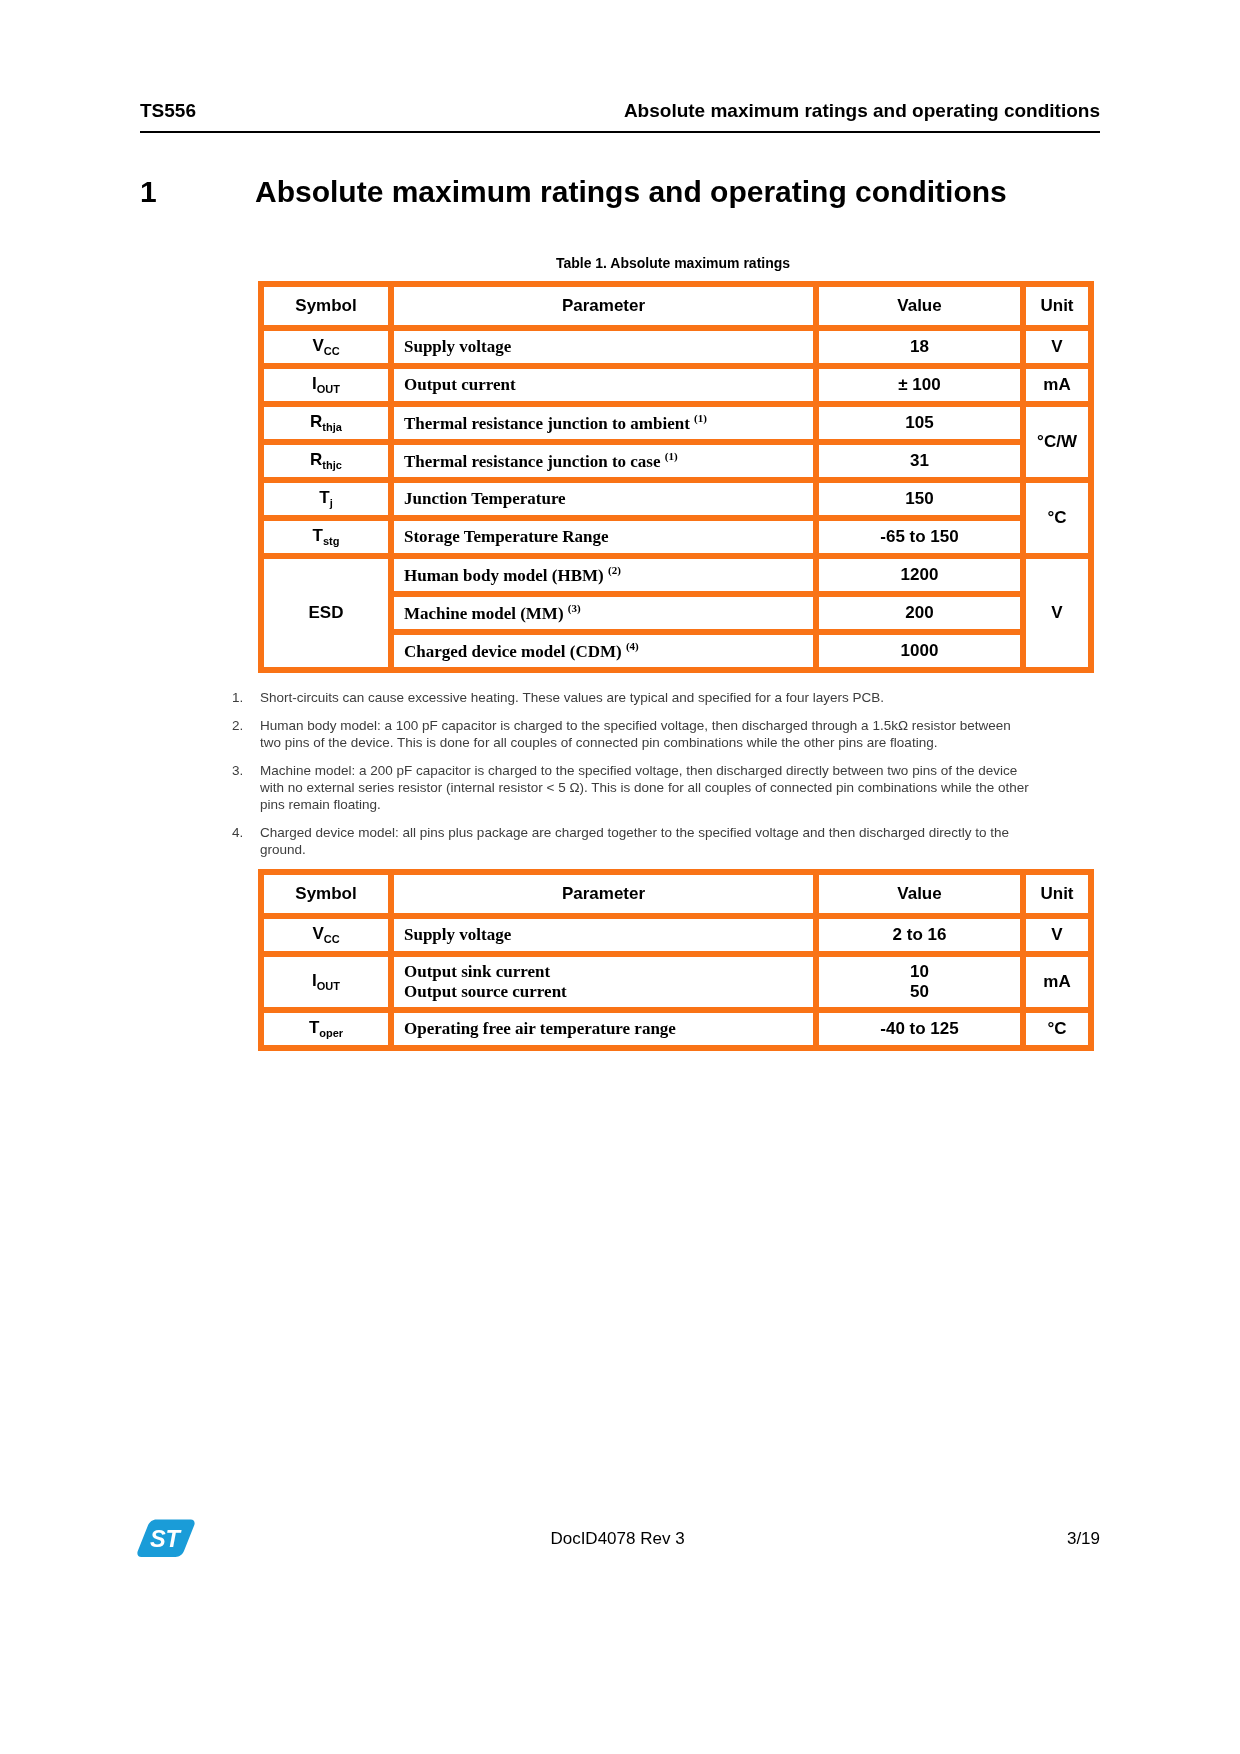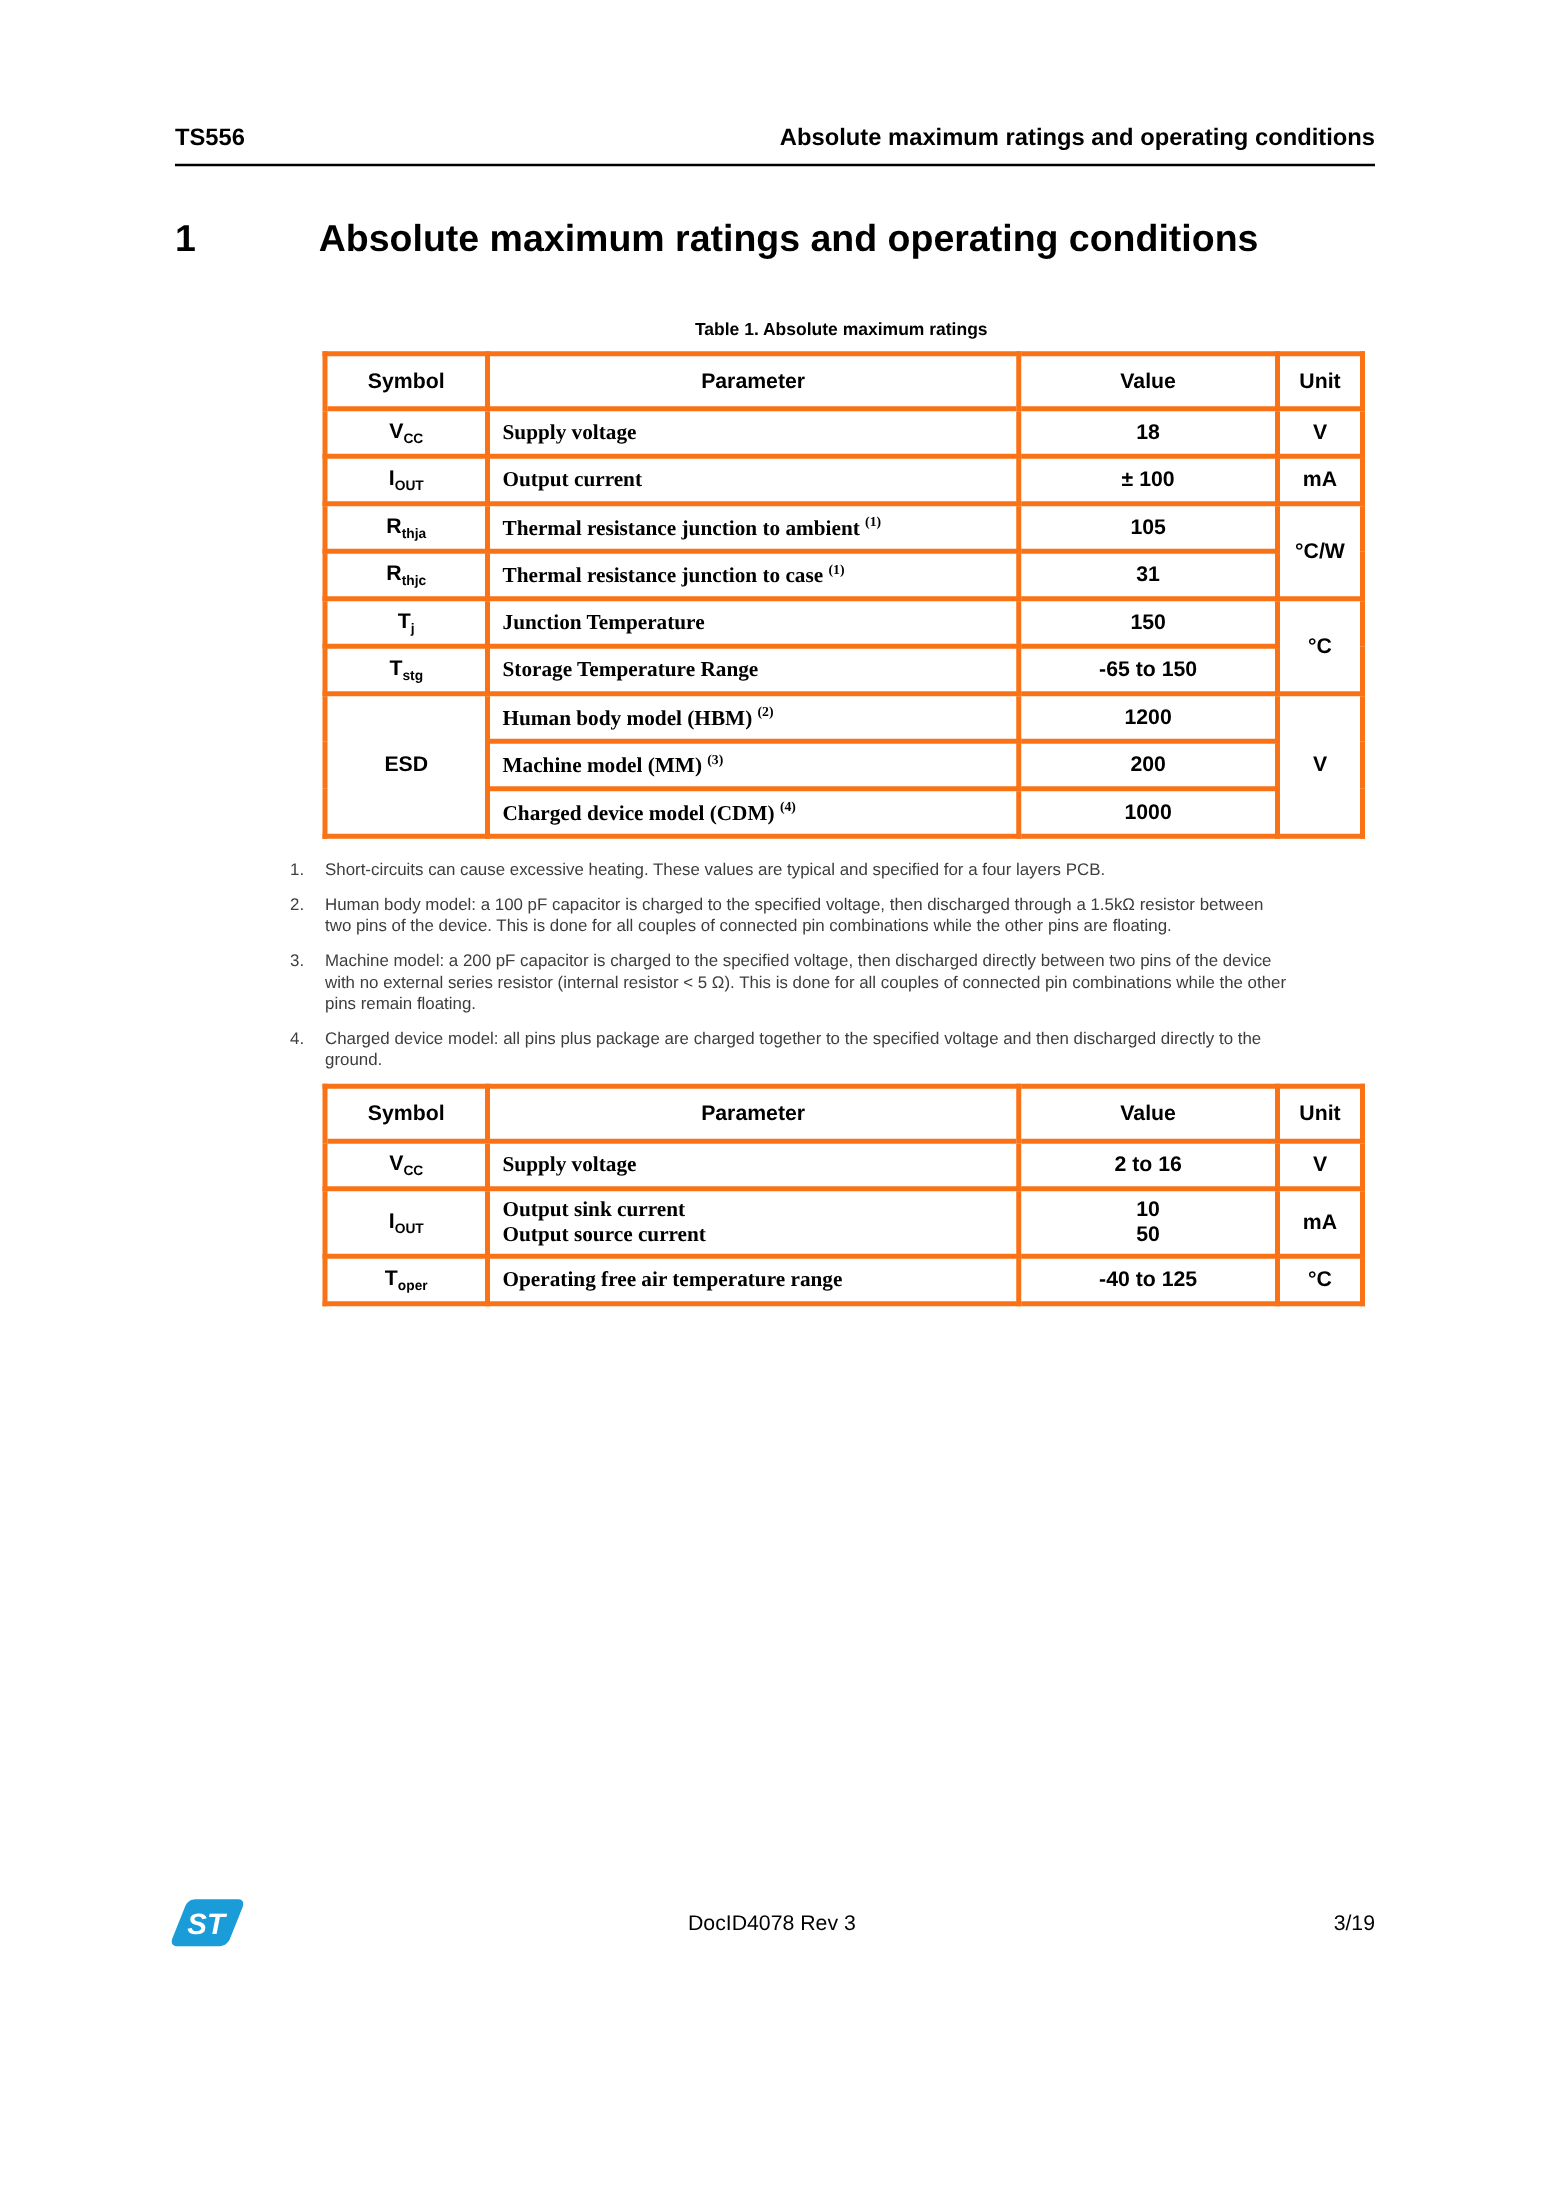--- a/index.html
+++ b/index.html
@@ -24,21 +24,21 @@
   .sec-title { font-size: 30px; font-weight: bold; }
 
   .table-wrap { width: 830px; margin-left: 118px; }
   .table-title { text-align: center; font-size: 14px; font-weight: bold; margin-top: 46px; margin-bottom: 10px; }
   .table-title.second { margin-top: 26px; }
 
   table.dtable {
     border-collapse: collapse; table-layout: fixed;
     width: 830px; border: 2px solid #000;
   }
-  table.dtable th, table.dtable td { border: 4px solid #f97316; font-size: 17px; vertical-align: middle; }
+  table.dtable th, table.dtable td { border: 6px solid #f97316; font-size: 17px; vertical-align: middle; }
   table.dtable thead th { font-weight: bold; height: 44px; text-align: center; border-bottom: 3px solid #000; }
   table.dtable td { height: 38px; font-weight: bold; }
   col.c-sym  { width: 130px; }
   col.c-par  { width: 425px; }
   col.c-val  { width: 207px; }
   col.c-unit { width: 68px; }
   td.sym  { text-align: center; }
   td.param{ text-align: left; padding: 5px 10px; font-family: Liberation Serif, serif; }
   td.val  { text-align: center; }
   td.unit { text-align: center; }

